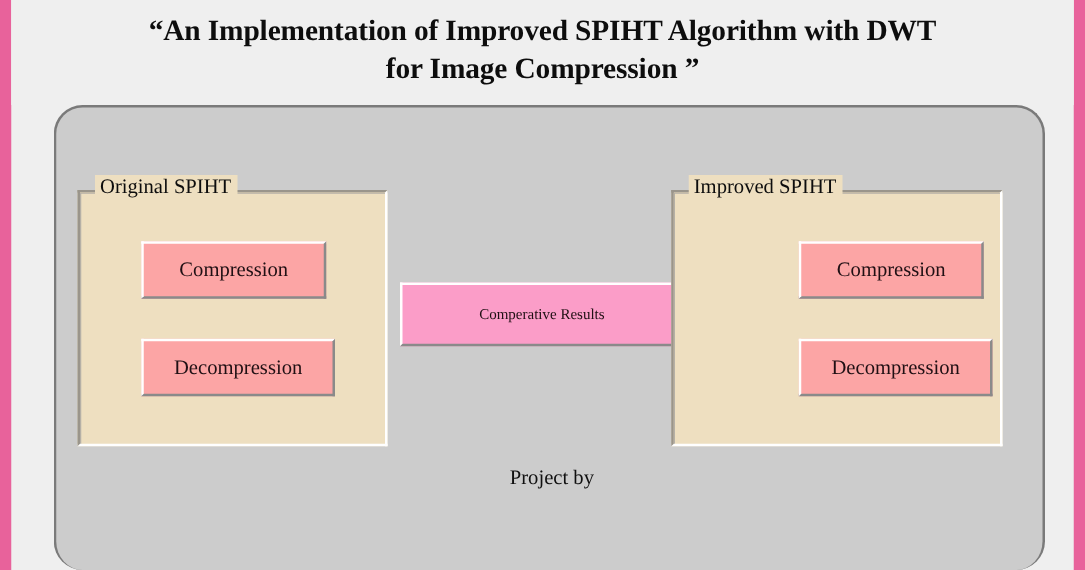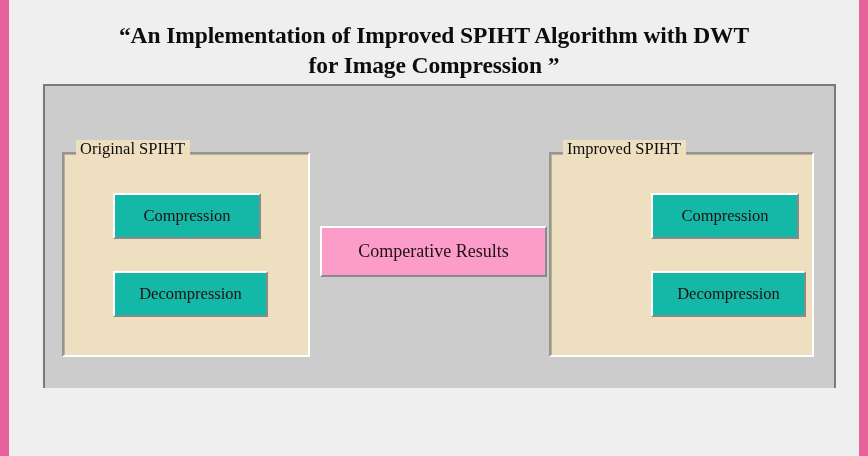--- a/index.html
+++ b/index.html
@@ -29,68 +29,69 @@
 
   
   .title-area {
     position: absolute;
     left: 9px;
     top: 0;
     width: 850px;
     height: 84px;
     background: #efefef;
     display: flex;
-    align-items: flex-end;
+    align-items: center;
     justify-content: center;
     padding-bottom: 4px;
   }
   .title-text {
     font-family: "Liberation Serif", "DejaVu Serif", serif;
     font-weight: bold;
     font-size: 23.5px;
     line-height: 1.28;
     color: #0d0d0d;
     text-align: center;
     letter-spacing: -0.1px;
     white-space: pre-line;
   }
 
   
   .main-panel {
     position: absolute;
     left: 43px;
     top: 84px;
     width: 793px;
-    height: 304px;
+    height: 372px;
     background: #cccccc;
     border-top: 2px solid #7a7a7a;
     border-left: 2px solid #7a7a7a;
     border-right: 2px solid #7a7a7a;
     border-bottom: none;
+    border-radius: 23px;
   }
 
   
   .group-box {
     position: absolute;
     background: #eedfc0;
     border: 2px solid #8f8a80;
     border-top-color: #9a958b;
     border-left-color: #9a958b;
     border-right-color: #ffffff;
     border-bottom-color: #ffffff;
     box-shadow: 1px 1px 0 0 #b5b0a6 inset;
   }
   .group-box.left-group {
     left: 17px;
     top: 66px;
     width: 248px;
     height: 205px;
   }
   .group-box.right-group {
-    left: 504px;
+    left: 492px;
     top: 66px;
     width: 265px;
     height: 205px;
   }
 
   .group-legend {
     position: absolute;
     top: -14px;
     left: 12px;
     background: #eedfc0;
@@ -98,21 +99,21 @@
     font-family: "Liberation Serif", "DejaVu Serif", serif;
     font-size: 16.5px;
     color: #0d0d0d;
     white-space: nowrap;
     line-height: 1.15;
   }
 
   
   .pink-button {
     position: absolute;
-    background: #14b8a6;
+    background: #fca5a5;
     color: #201014;
     font-family: "Liberation Serif", "DejaVu Serif", serif;
     font-size: 16.5px;
     display: flex;
     align-items: center;
     justify-content: center;
     border-top: 2px solid #ffffff;
     border-left: 2px solid #ffffff;
     border-right: 2px solid #8a8a8a;
     border-bottom: 2px solid #8a8a8a;
@@ -127,21 +128,21 @@
 
   .btn-comparative {
     position: absolute;
     left: 275px;
     top: 140px;
     width: 227px;
     height: 51px;
     background: #fb9dc8;
     color: #201014;
     font-family: "Liberation Serif", "DejaVu Serif", serif;
-    font-size: 18px;
+    font-size: 12px;
     display: flex;
     align-items: center;
     justify-content: center;
     border-top: 2px solid #ffffff;
     border-left: 2px solid #ffffff;
     border-right: 2px solid #8a8a8a;
     border-bottom: 2px solid #8a8a8a;
     user-select: none;
   }
 
@@ -184,15 +185,16 @@
 
   <div class="group-box right-group">
     <span class="group-legend">Improved SPIHT</span>
 
     <div class="pink-button btn-r-compress">Compression</div>
 
     <div class="pink-button btn-r-decompress">Decompression</div>
   </div>
 
   <div class="credits">
+    <div>Project by</div>
   </div>
 
 </div>
 
 </body></html>

